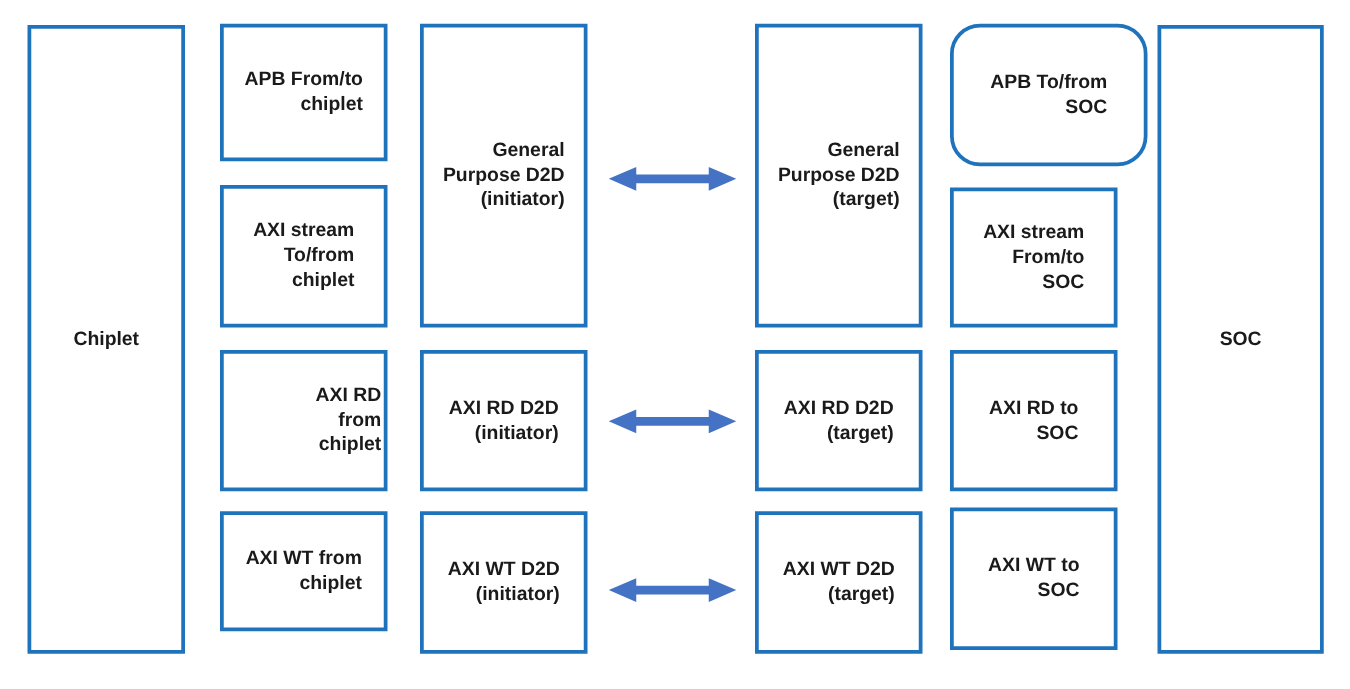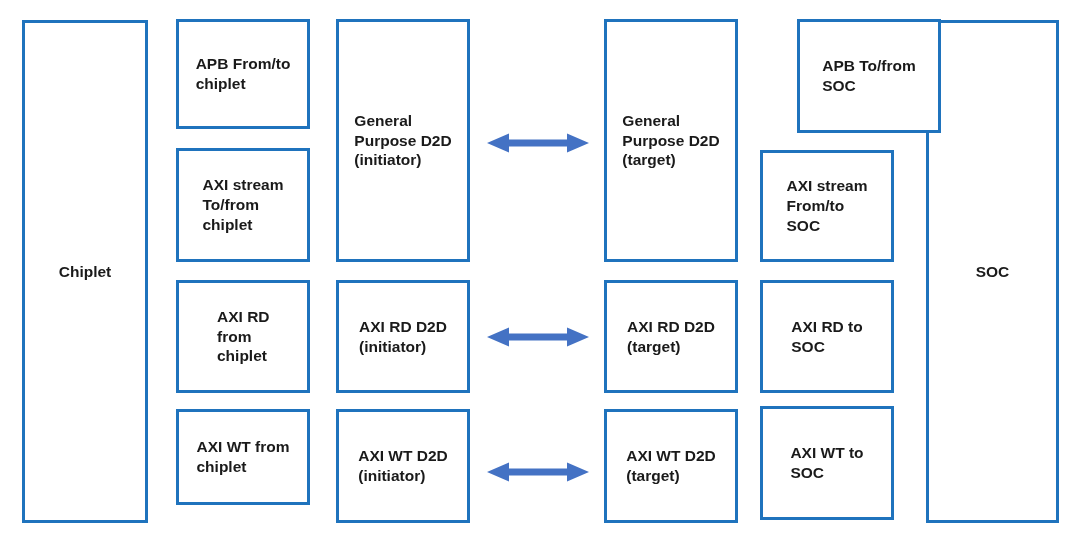--- a/index.html
+++ b/index.html
@@ -18,21 +18,21 @@
     overflow: hidden;
   }
   .node {
     position: absolute;
     box-sizing: border-box;
     border: 3px solid var(--box-border);
     background: #ffffff;
     display: flex;
     align-items: center;
     justify-content: center;
-    text-align: left;
+    text-align: right;
   }
   .node .label {
     white-space: pre-line;
     font-weight: bold;
     font-size: 15.5px;
     line-height: 1.28;
     color: var(--text-color);
     padding: 2px;
   }
   .arrow-layer {
@@ -103,21 +103,21 @@
   <div class="node" style="left:604px; top:280px; width:134px; height:113px;">
     <span class="label">AXI RD D2D
 (target)</span>
   </div>
 
   <div class="node" style="left:604px; top:409px; width:134px; height:114px;">
     <span class="label">AXI WT D2D
 (target)</span>
   </div>
 
-  <div class="node" style="left:797px; top:19px; width:144px; height:114px;">
+  <div class="node" style="left:760px; top:19px; width:158px; height:114px;border-radius:24px;">
     <span class="label">APB To/from
 SOC</span>
   </div>
 
   <div class="node" style="left:760px; top:150px; width:134px; height:112px;">
     <span class="label">AXI stream
 From/to
 SOC</span>
   </div>
 

